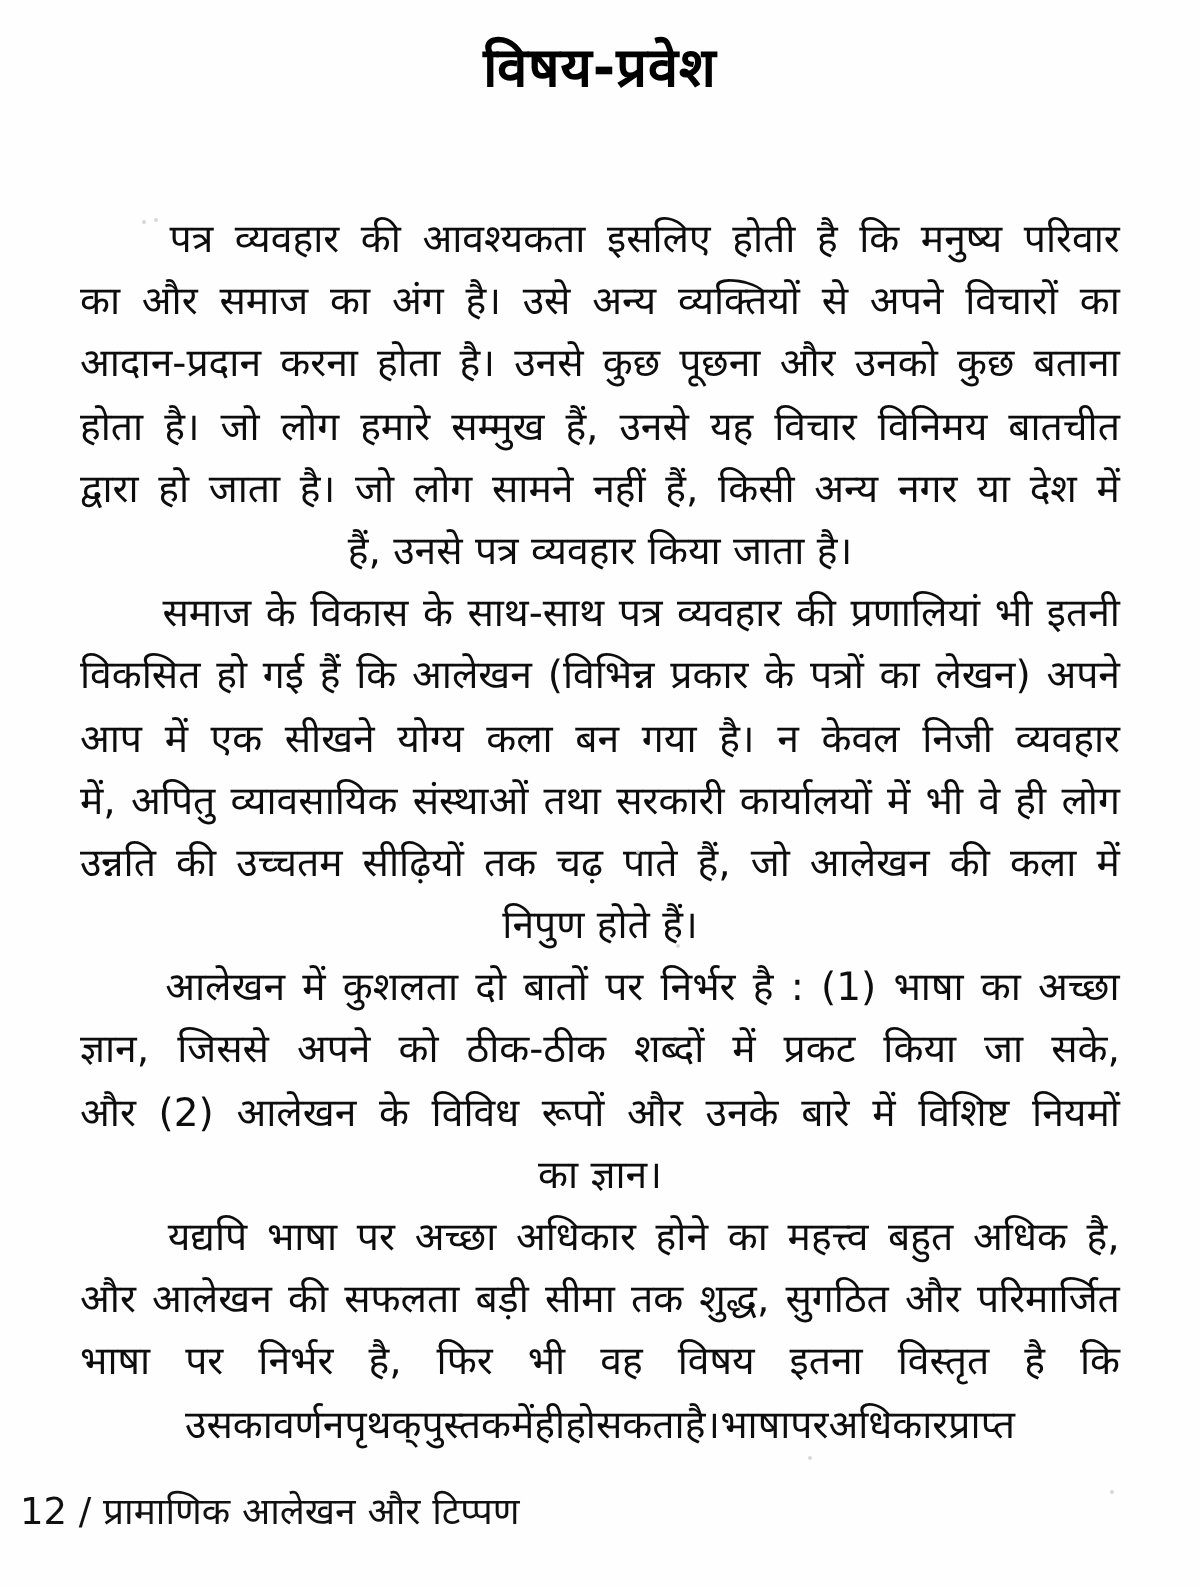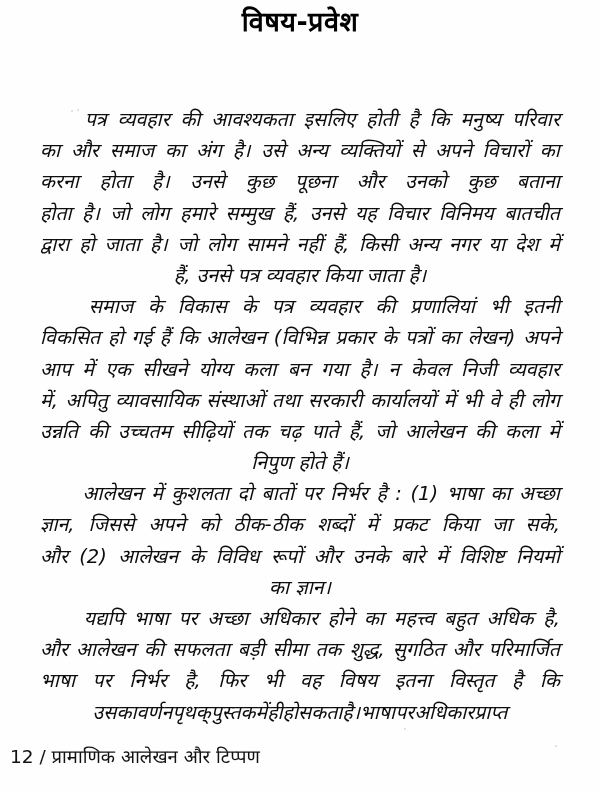--- a/index.html
+++ b/index.html
@@ -26,32 +26,31 @@
     background: #fefefe;
   }
 
   
   .page-title {
     text-align: center;
     font-size: 27px;
     font-weight: 700;
     letter-spacing: 0.5px;
     margin: 0;
-    padding-top: 2px;
+    padding-top: 14px;
     color: #000;
     font-family: "DejaVu Sans", "Liberation Sans", sans-serif;
   }
 
   
   .body-block {
     position: absolute;
     top: 104px;
     left: 40px;
     width: 520px;
-    font-style: italic;
   }
 
   .para {
     margin: 0;
     padding: 0;
   }
   .para + .para {
     margin-top: 0;
   }
 
@@ -134,20 +133,21 @@
           <span class="w">है।</span>
           <span class="w">उसे</span>
           <span class="w">अन्य</span>
           <span class="w">व्यक्तियों</span>
           <span class="w">से</span>
           <span class="w">अपने</span>
           <span class="w">विचारों</span>
           <span class="w">का</span>
         </div>
         <div class="line">
+          <span class="w">आदान-प्रदान</span>
           <span class="w">करना</span>
           <span class="w">होता</span>
           <span class="w">है।</span>
           <span class="w">उनसे</span>
           <span class="w">कुछ</span>
           <span class="w">पूछना</span>
           <span class="w">और</span>
           <span class="w">उनको</span>
           <span class="w">कुछ</span>
           <span class="w">बताना</span>
@@ -185,20 +185,21 @@
         </div>
         <div class="line ragged"><span class="w">हैं, उनसे पत्र व्यवहार किया जाता है।</span></div>
       </div>
       <div class="para">
         <div class="line indent">
           <span class="lead-space"></span>
           <span class="w">समाज</span>
           <span class="w">के</span>
           <span class="w">विकास</span>
           <span class="w">के</span>
+          <span class="w">साथ-साथ</span>
           <span class="w">पत्र</span>
           <span class="w">व्यवहार</span>
           <span class="w">की</span>
           <span class="w">प्रणालियां</span>
           <span class="w">भी</span>
           <span class="w">इतनी</span>
         </div>
         <div class="line">
           <span class="w">विकसित</span>
           <span class="w">हो</span>

